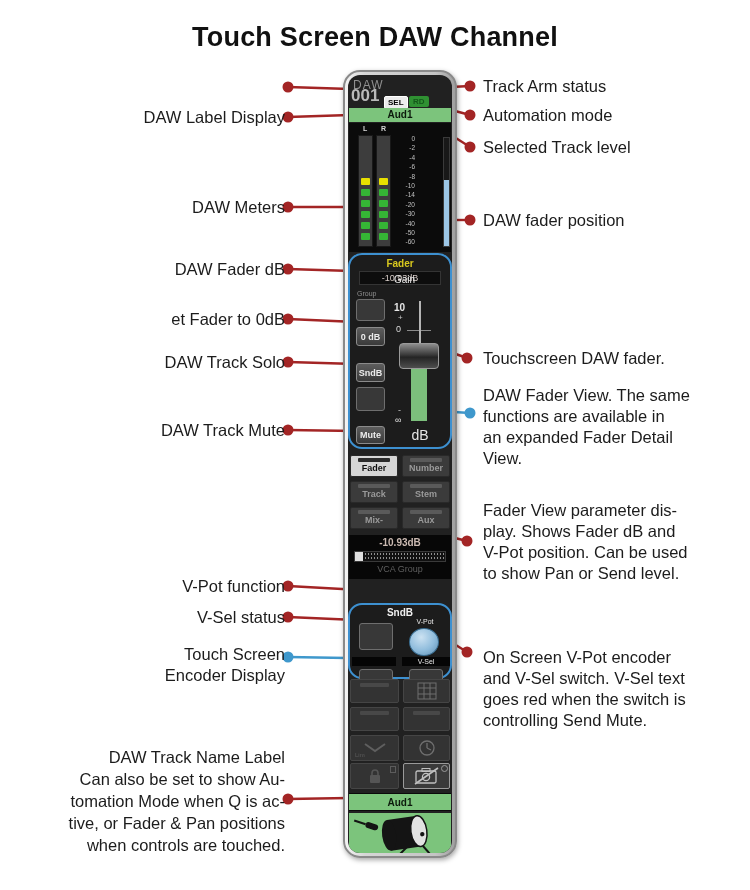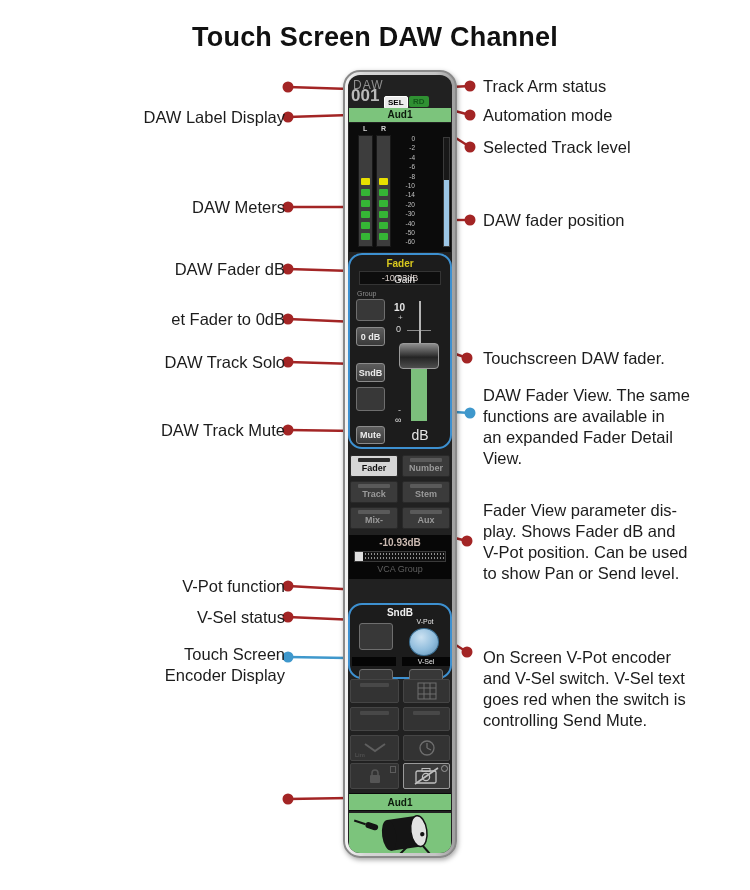--- a/index.html
+++ b/index.html
@@ -135,20 +135,25 @@
 <div class="lbl lleft single" style="top:117px">DAW Label Display</div>
 <div class="lbl lleft single" style="top:207px">DAW Meters</div>
 <div class="lbl lleft single" style="top:269px">DAW Fader dB</div>
 <div class="lbl lleft single" style="top:319px">et Fader to 0dB</div>
 <div class="lbl lleft single" style="top:362px">DAW Track Solo</div>
 <div class="lbl lleft single" style="top:430px">DAW Track Mute</div>
 <div class="lbl lleft single" style="top:586px">V-Pot function</div>
 <div class="lbl lleft single" style="top:617px">V-Sel status</div>
 <div class="lbl lleft para" style="top:644px">Touch Screen
 Encoder Display</div>
+<div class="lbl lleft para lpara" style="top:746px;width:280px">DAW Track Name Label
+Can also be set to show  Au-
+tomation Mode when Q is ac-
+tive, or Fader &amp; Pan positions
+when controls are touched.</div>
 
 <div class="lbl rright single" style="top:86px">Track Arm status</div>
 <div class="lbl rright single" style="top:115px">Automation mode</div>
 <div class="lbl rright single" style="top:147px">Selected Track level</div>
 <div class="lbl rright single" style="top:220px">DAW fader position</div>
 <div class="lbl rright single" style="top:358px">Touchscreen DAW fader.</div>
 <div class="lbl rright para" style="top:385px">DAW Fader View. The same
 functions are available in
 an expanded Fader Detail
 View.</div>

